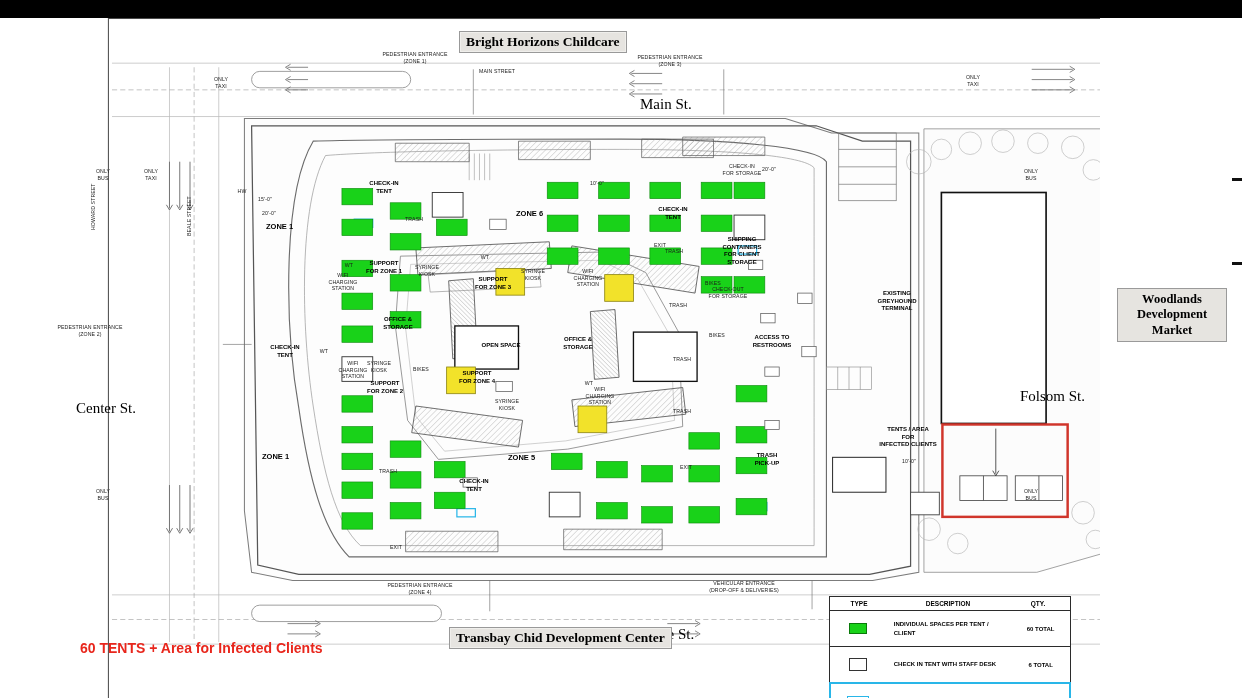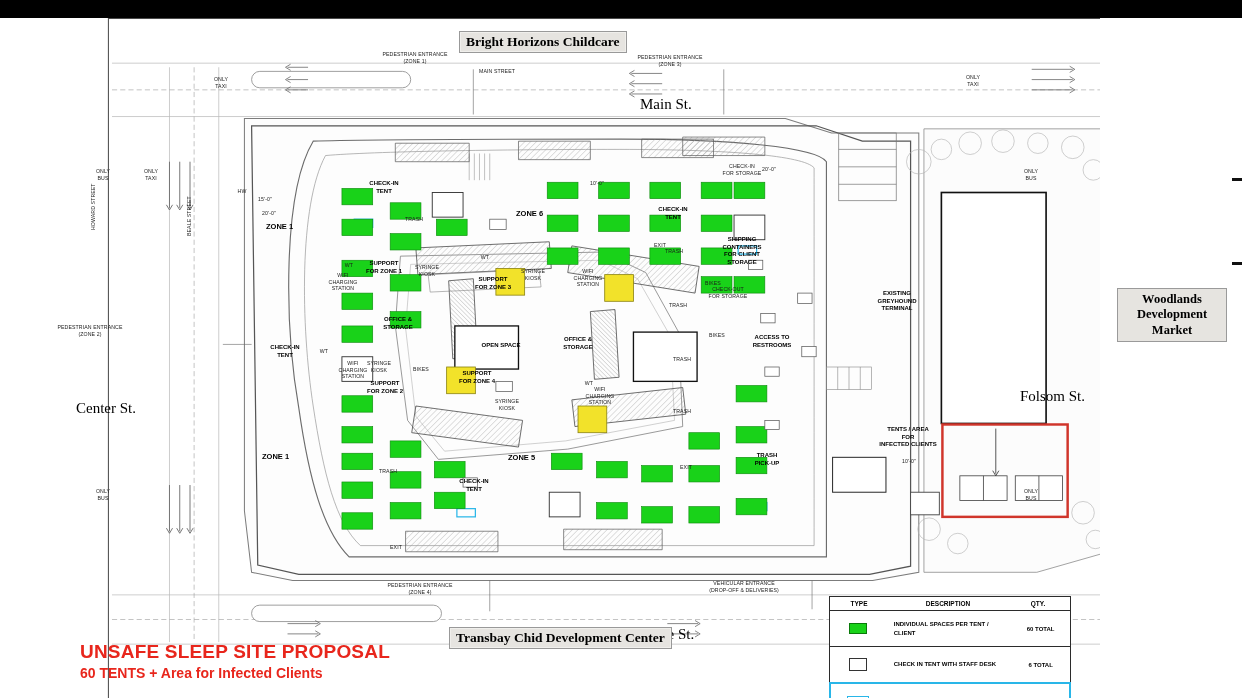--- a/index.html
+++ b/index.html
@@ -583,21 +583,20 @@
 TAXI</div>
   <div class="tiny" style="left:928px; top:56px; width:22px;">ONLY
 TAXI</div>
   <div class="tiny" style="left:218px; top:178px; width:26px;">15'-0"</div>
   <div class="tiny" style="left:222px; top:192px; width:26px;">20'-0"</div>
   <div class="tiny" style="left:550px; top:162px; width:26px;">10'-0"</div>
   <div class="tiny" style="left:722px; top:148px; width:26px;">20'-0"</div>
   <div class="tiny" style="left:862px; top:440px; width:26px;">10'-0"</div>
 
   <div class="title-block">
-    <div class="title-1">UNSAFE SLEEP SITE PROPOSAL</div>
     <div class="title-3">60 TENTS + Area for Infected Clients</div>
   </div>
 
   <div class="legend">
     <div class="hdr">
       <div class="c1">TYPE</div>
       <div class="c2">DESCRIPTION</div>
       <div class="c3">QTY.</div>
     </div>
 

